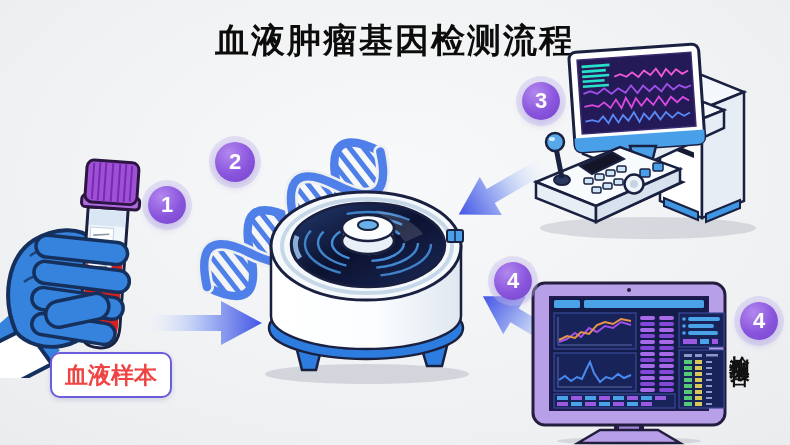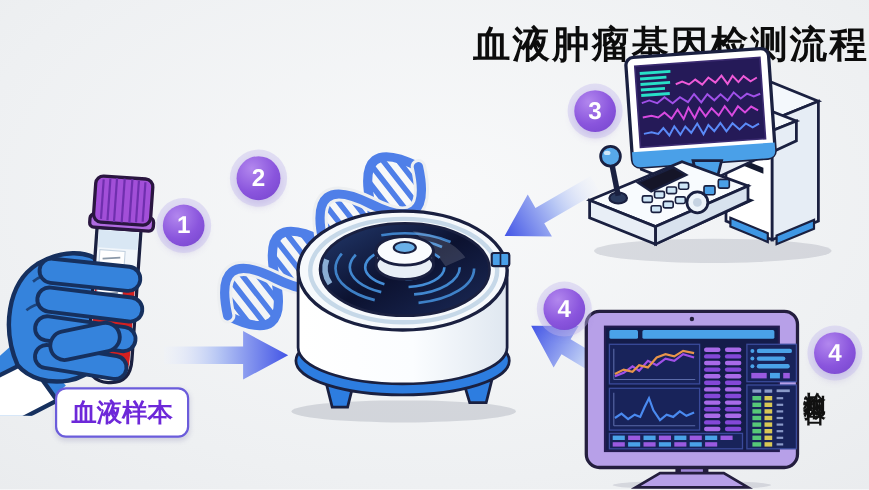--- a/index.html
+++ b/index.html
@@ -4,34 +4,34 @@
 <style>
   html,body{margin:0;padding:0;}
   body{
     width:790px;height:445px;overflow:hidden;position:relative;
     font-family:"Liberation Sans","DejaVu Sans",sans-serif;
     background:radial-gradient(120% 130% at 50% 40%, #f8f9fa 0%, #eef0f2 45%, #e1e3e6 100%);
   }
   #stage{position:relative;width:790px;height:445px;}
   .abs{position:absolute;}
   .title{
-    left:0;top:18px;width:790px;text-align:right;
+    left:0;top:18px;width:790px;text-align:center;
     font-size:34px;font-weight:800;color:#0c0c0c;letter-spacing:2px;
   }
   .badge{
     width:38px;height:38px;border-radius:50%;
     background:radial-gradient(circle at 35% 28%, #b287ee 0%, #8a55dd 55%, #7444cc 100%);
     color:#fff;font-size:22px;font-weight:700;
     display:flex;align-items:center;justify-content:center;
     box-shadow:0 0 0 6px rgba(196,186,238,.40), 0 4px 9px rgba(110,80,190,.30);
   }
   .boxed-label{
     background:#fff;border:2.5px solid #6b5cdb;border-radius:10px;
     display:flex;align-items:center;justify-content:center;
-    font-size:23px;font-weight:700;color:#6d28d9;
+    font-size:23px;font-weight:700;color:#ef4444;
     box-shadow:0 2px 5px rgba(80,70,140,.18);
     text-align:right;
   }
   .plain-label{font-size:25px;font-weight:700;color:#111;text-align:center;letter-spacing:1px;}
   .v-label{
     writing-mode:vertical-rl;font-size:20px;font-weight:700;color:#111;
     letter-spacing:3px;line-height:1.15;
   }
   svg{display:block;}
 </style>

